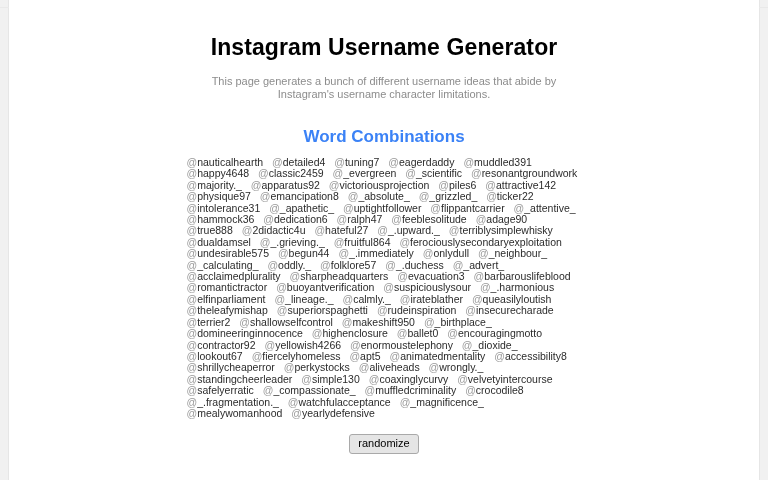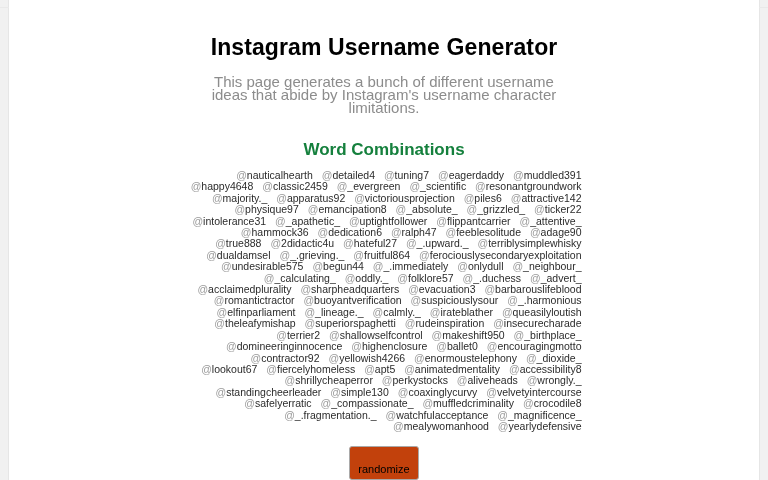--- a/index.html
+++ b/index.html
@@ -54,57 +54,57 @@
     text-align: center;
   }
   h1.page-title {
     font-size: 23px;
     font-weight: bold;
     margin: 24px 0 0 0;
     letter-spacing: 0.1px;
     color: #000;
   }
   p.page-subtitle {
-    font-size: 15px;
+    font-size: 11px;
     color: #8c8c8c;
     line-height: 13px;
     max-width: 370px;
     margin: 14px auto 16px auto;
   }
   h2.section-heading {
     font-size: 17px;
     font-weight: bold;
     margin: 26px 0 0 0;
-    color: #15803d;
+    color: #3b82f6;
   }
   .name-list {
     max-width: 400px;
     margin: 10px auto 0 auto;
     font-size: 10.5px;
     line-height: 11.4px;
     color: #2b2b2b;
-    text-align: right;
+    text-align: left;
     word-spacing: 1px;
   }
   .name-list .handle {
     white-space: nowrap;
     margin: 0 2.5px;
   }
   .name-list .at {
     color: #9a9a9a;
   }
   .randomize-wrap {
     margin-top: 14px;
   }
   button.randomize {
     font-family: "Liberation Sans", sans-serif;
     font-size: 11px;
     color: #000;
-    padding: 16px 8px 3px 8px;
-    background: #c2410c;
+    padding: 2px 8px 3px 8px;
+    background: #e5e5e5;
     border: 1px solid #a9a9a9;
     border-radius: 3px;
     cursor: pointer;
     line-height: 13px;
   }
 </style>
 </head>
 <body>
 
 <div class="page-gutter-left"></div>

